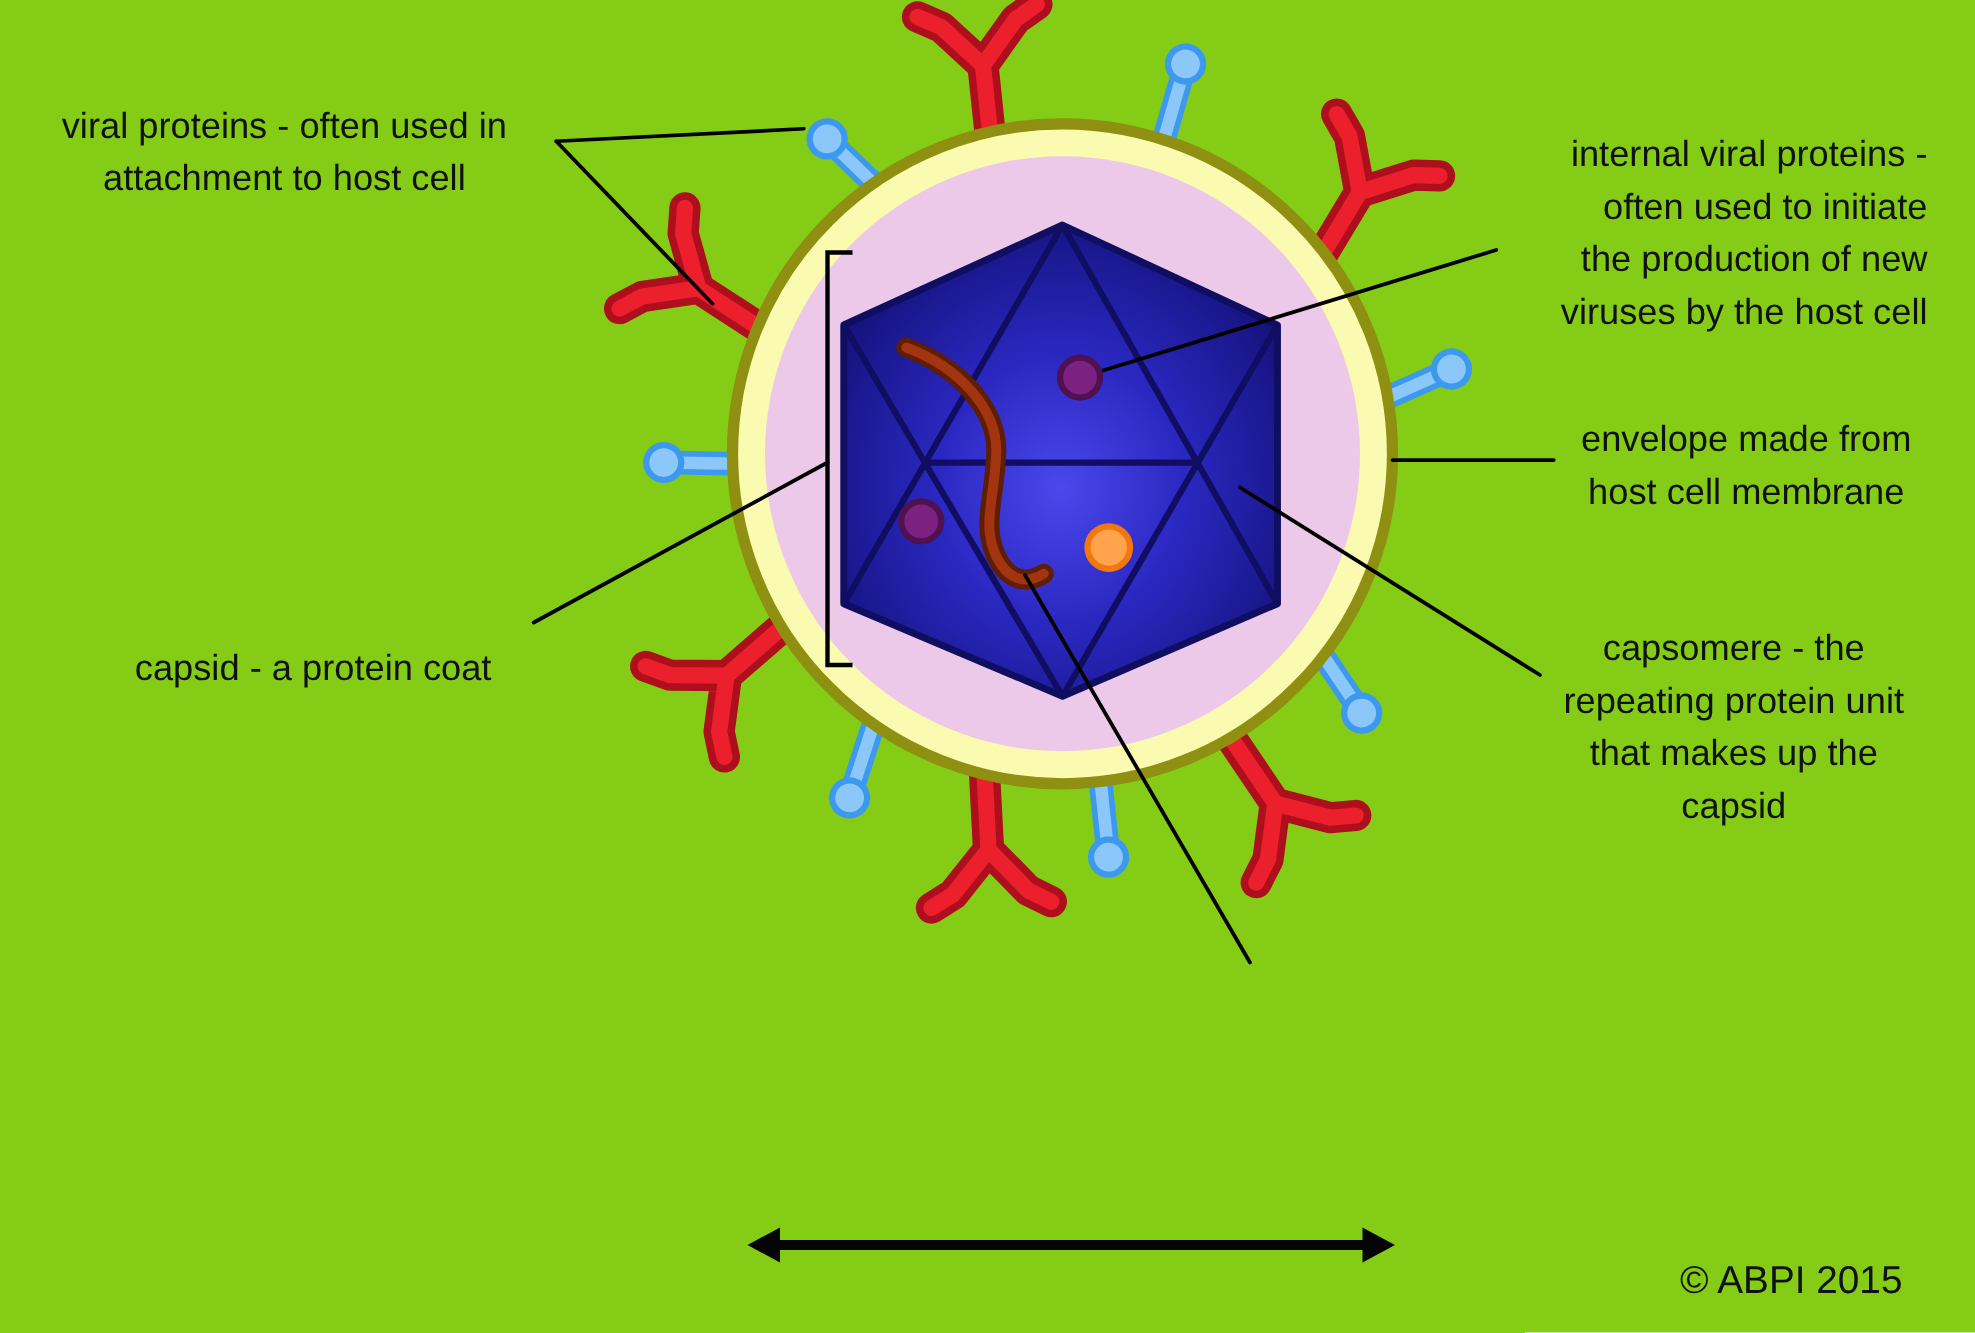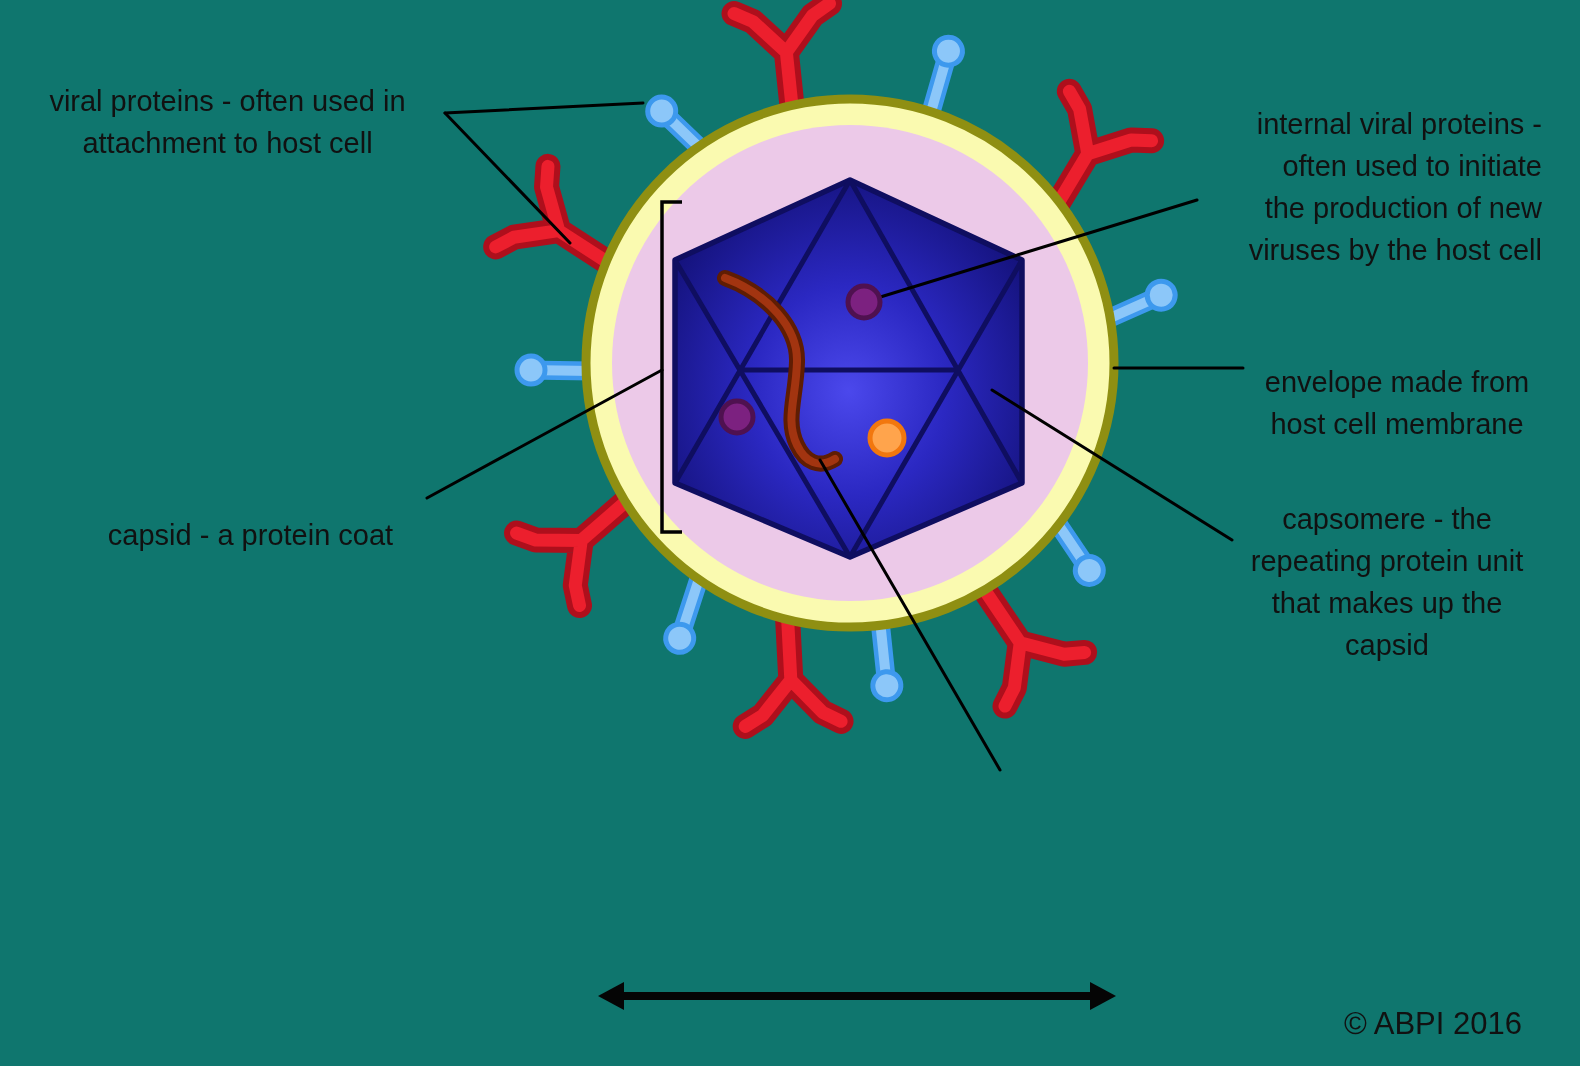--- a/index.html
+++ b/index.html
@@ -1,30 +1,30 @@
 <!DOCTYPE html>
 <html><head>
 <meta charset="utf-8">
 <style>
   html,body { margin:0; padding:0; background:#ffffff; }
   .canvas {
-    position:relative; width:1580px; height:1066px; background:#0f766e;
+    position:relative; width:1580px; height:1066px; background:#84cc16;
     font-family:"Liberation Sans", sans-serif; overflow:hidden;
   }
   .diagram-svg { position:absolute; left:0; top:0; width:1580px; height:1066px; }
 
   .label {
     position:absolute; color:#111111; text-align:center;
     font-size:29px; line-height:42px; white-space:pre-line;
   }
   .label.small { font-size:31px; line-height:36px; }
 
   #label-viral      { left:15px;   top:80px;   width:425px; }
   #label-internal   { left:1192px; top:103px;  width:350px;text-align:right; }
-  #label-envelope   { left:1247px; top:331px;  width:300px;margin-top:30px; }
+  #label-envelope   { left:1247px; top:331px;  width:300px; }
   #label-capsomere  { left:1237px; top:498px;  width:300px;text-align:center; }
   #label-capsid     { left:78px;   top:514px;  width:345px; }
   #label-genetic    { left:655px;  top:773px;  width:645px; }
   #label-scale      { left:710px;  top:1014px; width:300px; }
   #label-copyright  { left:1318px; top:1006px; width:230px; }
 
   
   .envelope   { fill:#FAFAB0; stroke:#8F8F12; stroke-width:9; }
   .membrane   { fill:#ECC9E8; }
   .capsid     { fill:url(#capsidGrad); stroke:#0F0E60; stroke-width:5.5; stroke-linejoin:round; }
@@ -122,15 +122,15 @@
 often used to initiate
 the production of new
 viruses by the host cell</div>
   <div class="label" id="label-envelope">envelope made from
 host cell membrane</div>
   <div class="label" id="label-capsomere">capsomere - the
 repeating protein unit
 that makes up the
 capsid</div>
   <div class="label" id="label-capsid">capsid - a protein coat</div>
-  <div class="label small" id="label-copyright">© ABPI 2016</div>
+  <div class="label small" id="label-copyright">© ABPI 2015</div>
 
 </div>
 
 </body></html>

